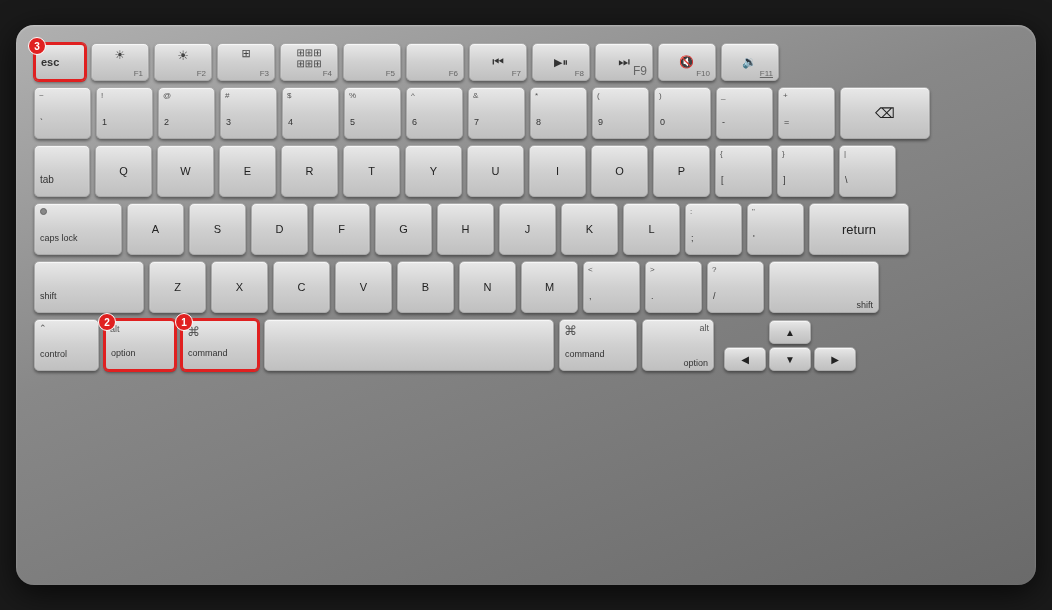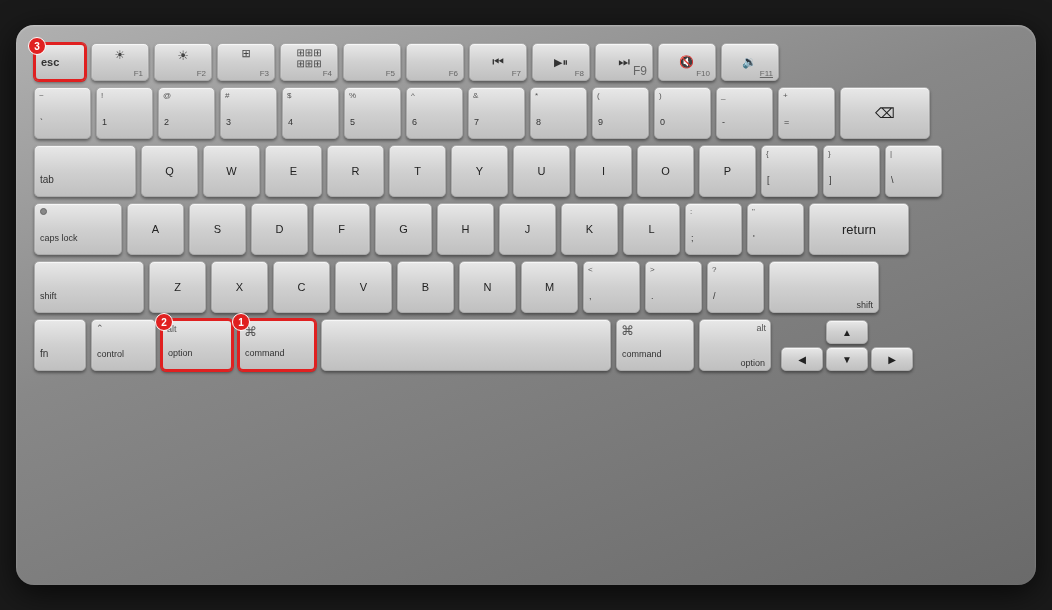--- a/index.html
+++ b/index.html
@@ -87,21 +87,21 @@
       font-size: 11px;
       color: #222;
       position: absolute;
       top: 50%;
       left: 50%;
       transform: translate(-50%, -50%);
     }
     .k-esc  { width: 52px; height: 38px; }
     .k-fkey { width: 58px; height: 38px; }
     .k-std  { width: 57px; height: 52px; }
-    .k-tab  { width: 102px; height: 52px; }
+    .k-tab  { width: 56px; height: 52px; }
     .k-caps { width: 88px; height: 52px; }
     .k-shift-l { width: 110px; height: 52px; }
     .k-shift-r { width: 110px; height: 52px; }
     .k-return { width: 100px; height: 52px; }
     .k-backspace { width: 90px; height: 52px; }
     .k-fn-key { width: 52px; height: 52px; }
     .k-ctrl { width: 65px; height: 52px; }
     .k-alt { width: 72px; height: 52px; }
     .k-cmd { width: 78px; height: 52px; }
     .k-space { width: 290px; height: 52px; }
@@ -375,23 +375,20 @@
     <div class="key k-std">
       <span class="top-left">?</span>
       <span class="bottom-left">/</span>
     </div>
     <div class="key k-shift-r">
       <span class="bottom-right" style="font-size:9px;">shift</span>
     </div>
   </div>
 
   <div class="key-row">
-    <div class="key k-fn-key">
-      <span class="bottom-left" style="font-size:10px;">fn</span>
-    </div>
     <div class="key k-ctrl">
       <span class="top-left" style="font-size:9px;color:#555;">⌃</span>
       <span class="bottom-left" style="font-size:9px;text-align:center;">control</span>
     </div>
     <div class="key k-alt highlighted" style="position:relative;">
       <div class="badge">2</div>
       <span class="top-left" style="font-size:9px;color:#555;">alt</span>
       <span class="bottom-left" style="font-size:9px;">option</span>
     </div>
     <div class="key k-cmd highlighted" style="position:relative;">

